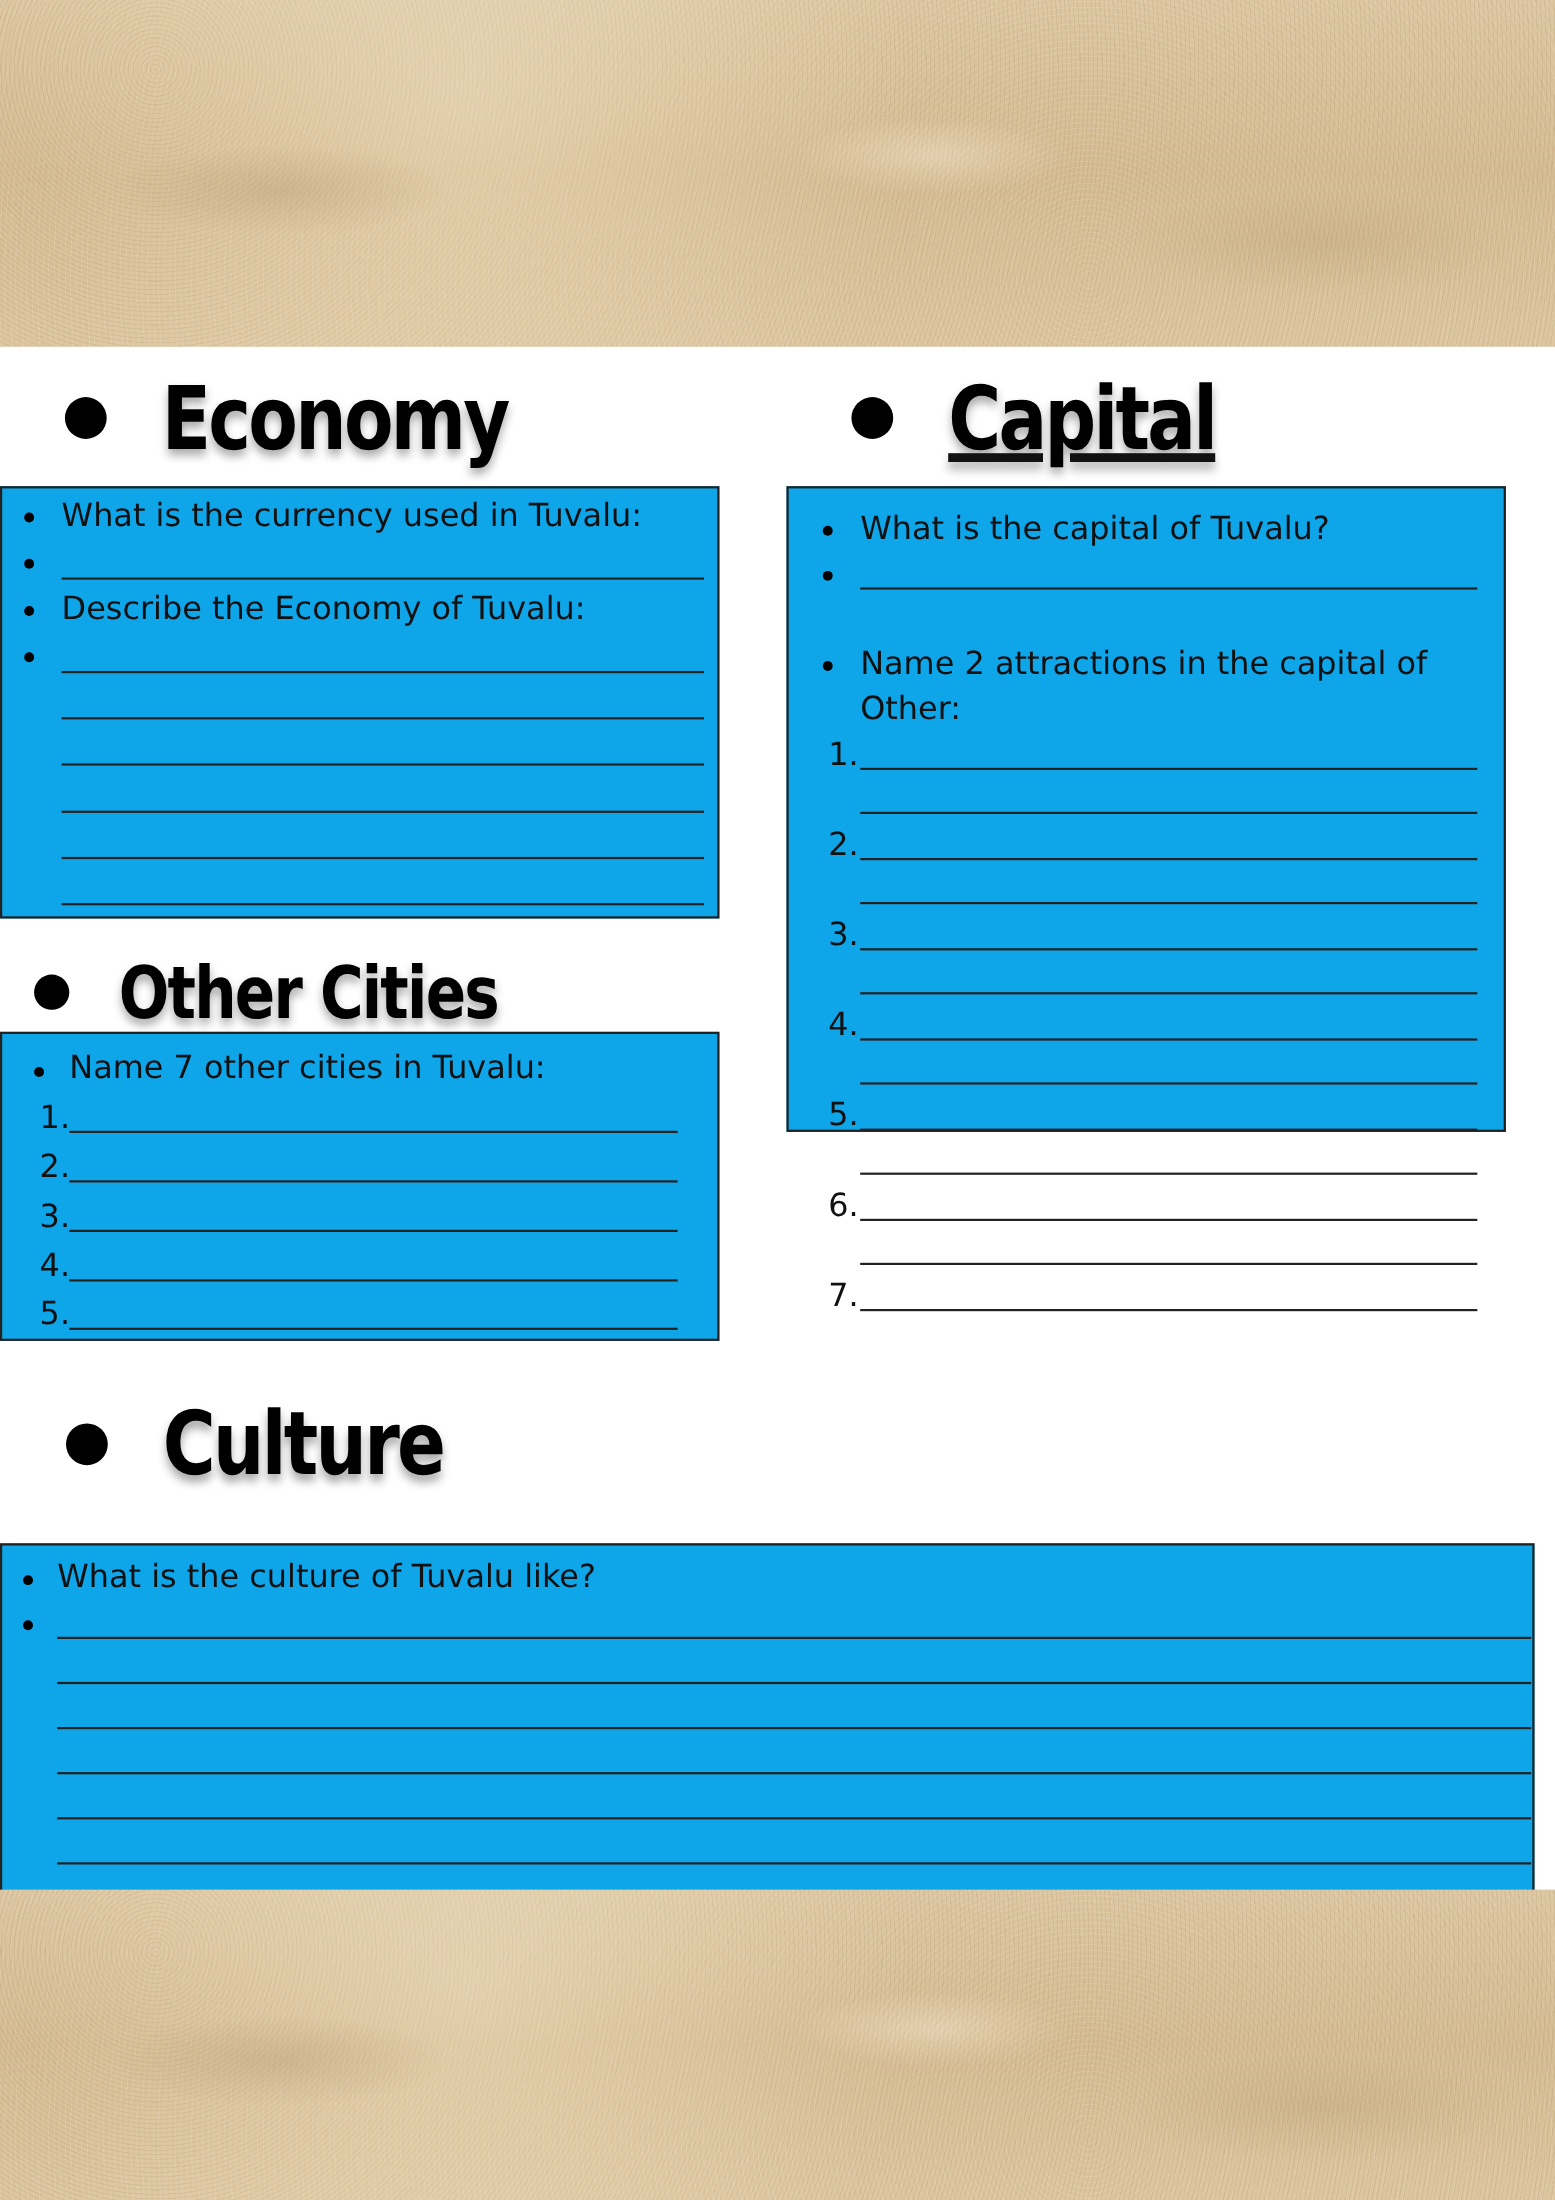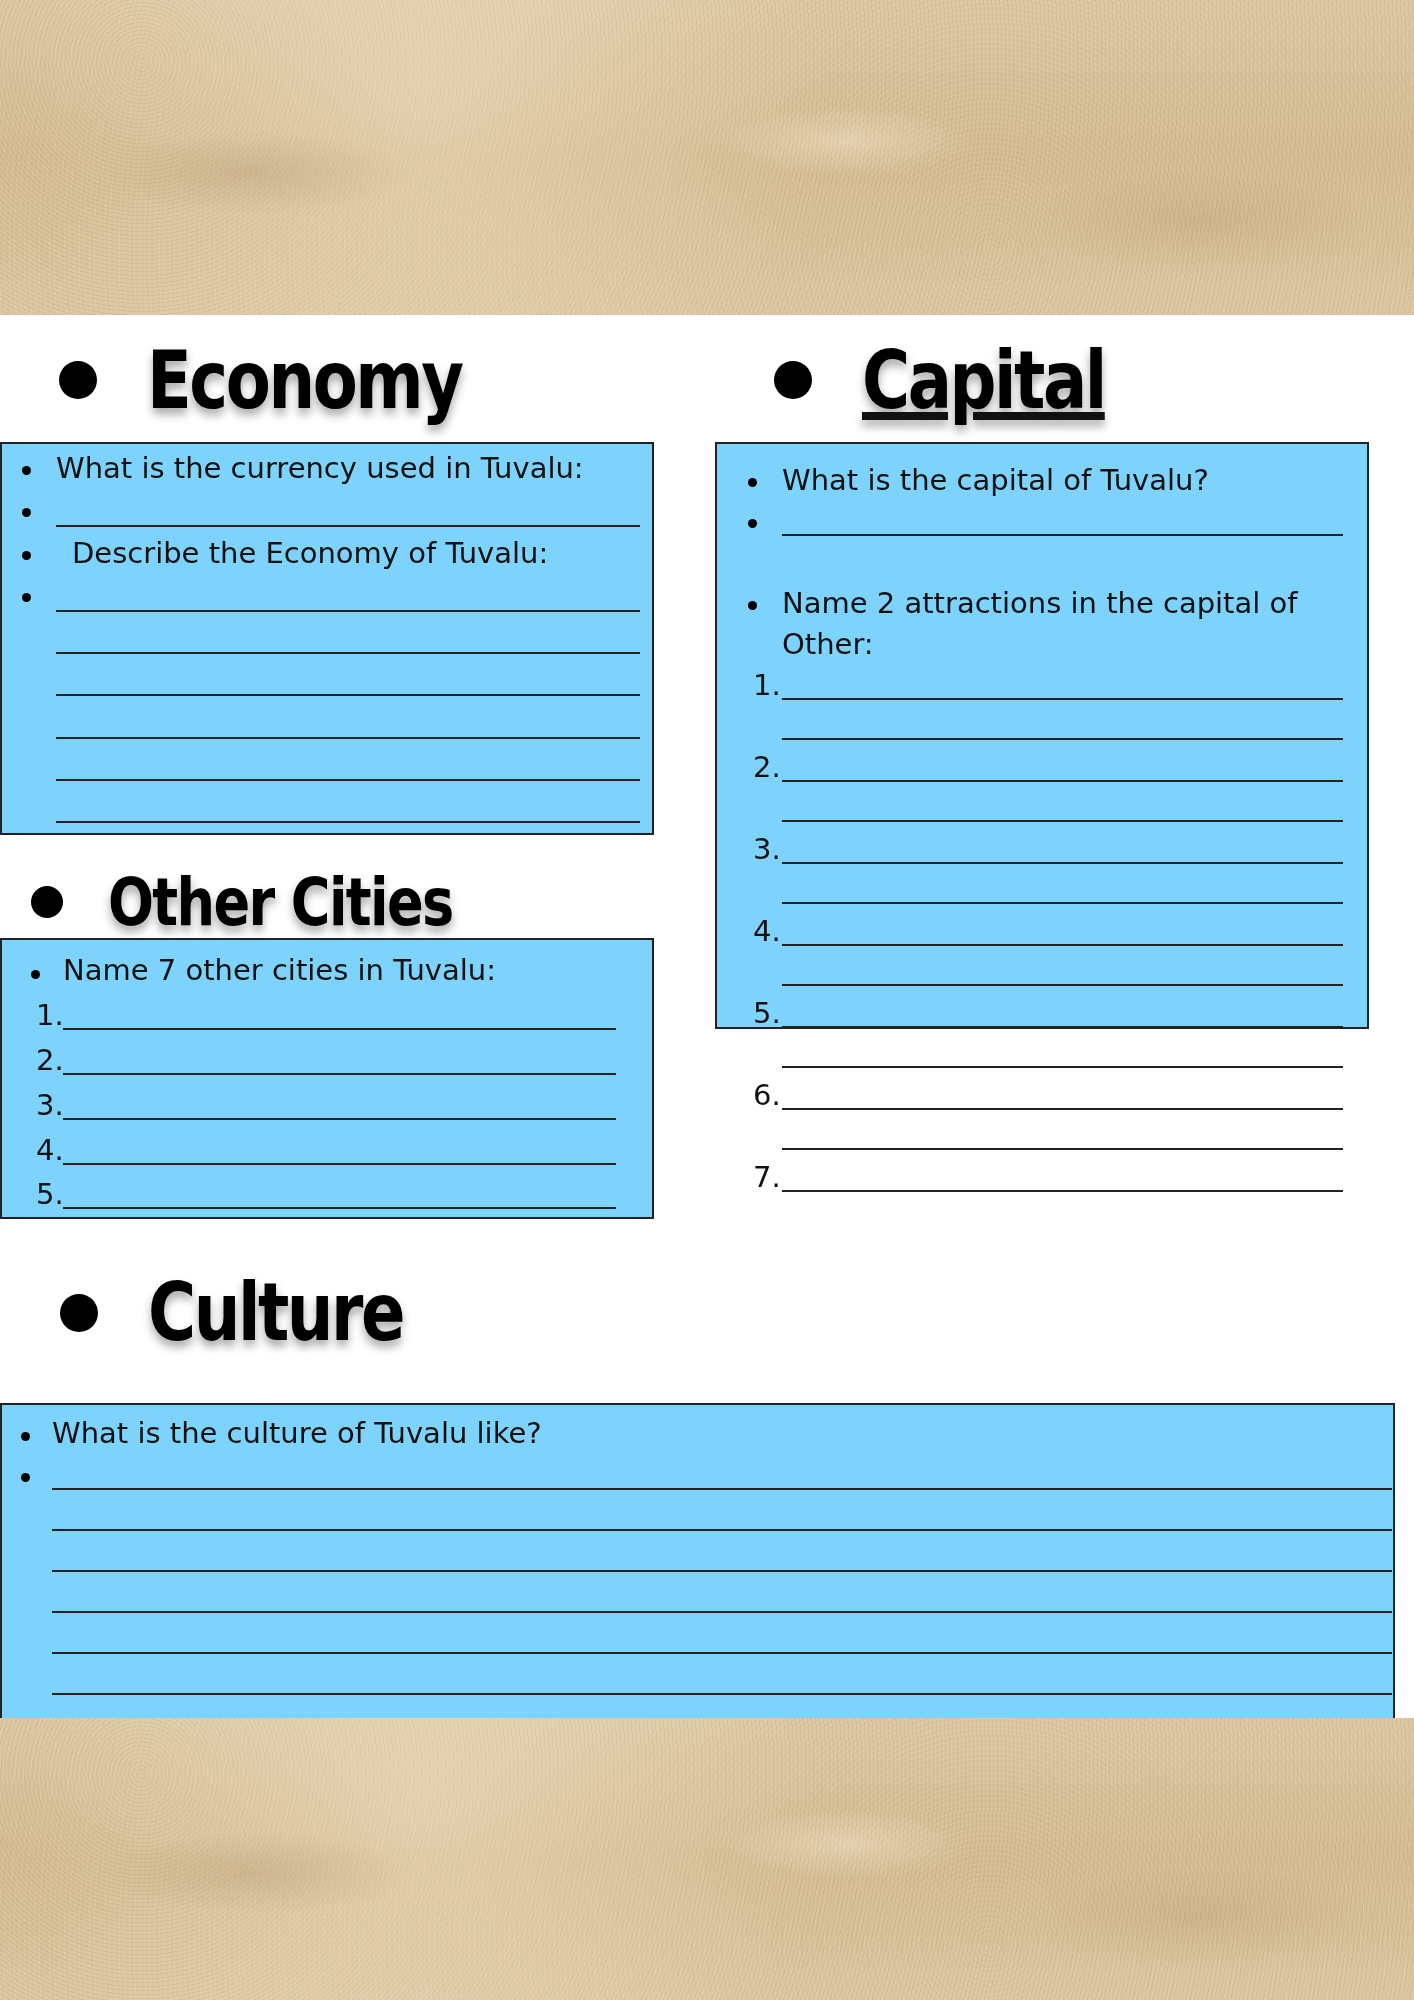--- a/index.html
+++ b/index.html
@@ -23,42 +23,42 @@
   .heading { position:absolute; display:flex; align-items:center; }
   .heading .dot { width:38px; height:38px; border-radius:50%; background:#000; flex:none; }
   .heading .htext {
     font-family:"DejaVu Sans", "Liberation Sans", sans-serif;
     font-weight:bold; color:#000; letter-spacing:-3px;
     transform:scaleX(0.82); transform-origin:left center;
     text-shadow:0 6px 10px rgba(0,0,0,0.35);
     white-space:nowrap;
   }
 
-  .box { position:absolute; border:2px solid #222; box-sizing:border-box; background:#7dd3fc; }
+  .box { position:absolute; border:2px solid #222; box-sizing:border-box; background:#0ea5e9; }
   .bul { position:absolute; width:9px; height:9px; border-radius:50%; background:#000; }
   .uline { position:absolute; height:0; border-top:2px solid #222; }
   .num { position:absolute; font-size:29px; line-height:1; }
   .txt { position:absolute; font-size:29px; line-height:1; white-space:nowrap; }
 </style>
 </head>
 <body>
 
 <div class="sand top"></div>
 
 <div class="heading" style="left:59px; top:345px; height:70px;">
   <div class="dot"></div>
   <div class="htext" style="margin-left:50px; font-size:80px;">Economy</div>
 </div>
 <div class="box" style="left:0; top:442px; width:654px; height:393px;">
   <div class="bul" style="left:20px; top:22px;"></div>
   <div class="txt" style="left:54px; top:10px;">What is the currency used in Tuvalu:</div>
   <div class="bul" style="left:20px; top:64px;"></div>
   <div class="uline" style="left:54px; width:584px; top:81px;"></div>
   <div class="bul" style="left:20px; top:107px;"></div>
-  <div class="txt" style="left:70px; top:95px;">Describe the Economy of Tuvalu:</div>
+  <div class="txt" style="left:54px; top:95px;">Describe the Economy of Tuvalu:</div>
   <div class="bul" style="left:20px; top:149px;"></div>
   <div class="uline" style="left:54px; width:584px; top:166px;"></div>
   <div class="uline" style="left:54px; width:584px; top:208px;"></div>
   <div class="uline" style="left:54px; width:584px; top:250px;"></div>
   <div class="uline" style="left:54px; width:584px; top:293px;"></div>
   <div class="uline" style="left:54px; width:584px; top:335px;"></div>
   <div class="uline" style="left:54px; width:584px; top:377px;"></div>
 </div>
 
 <div class="heading" style="left:774px; top:345px; height:70px;text-decoration:underline;">

